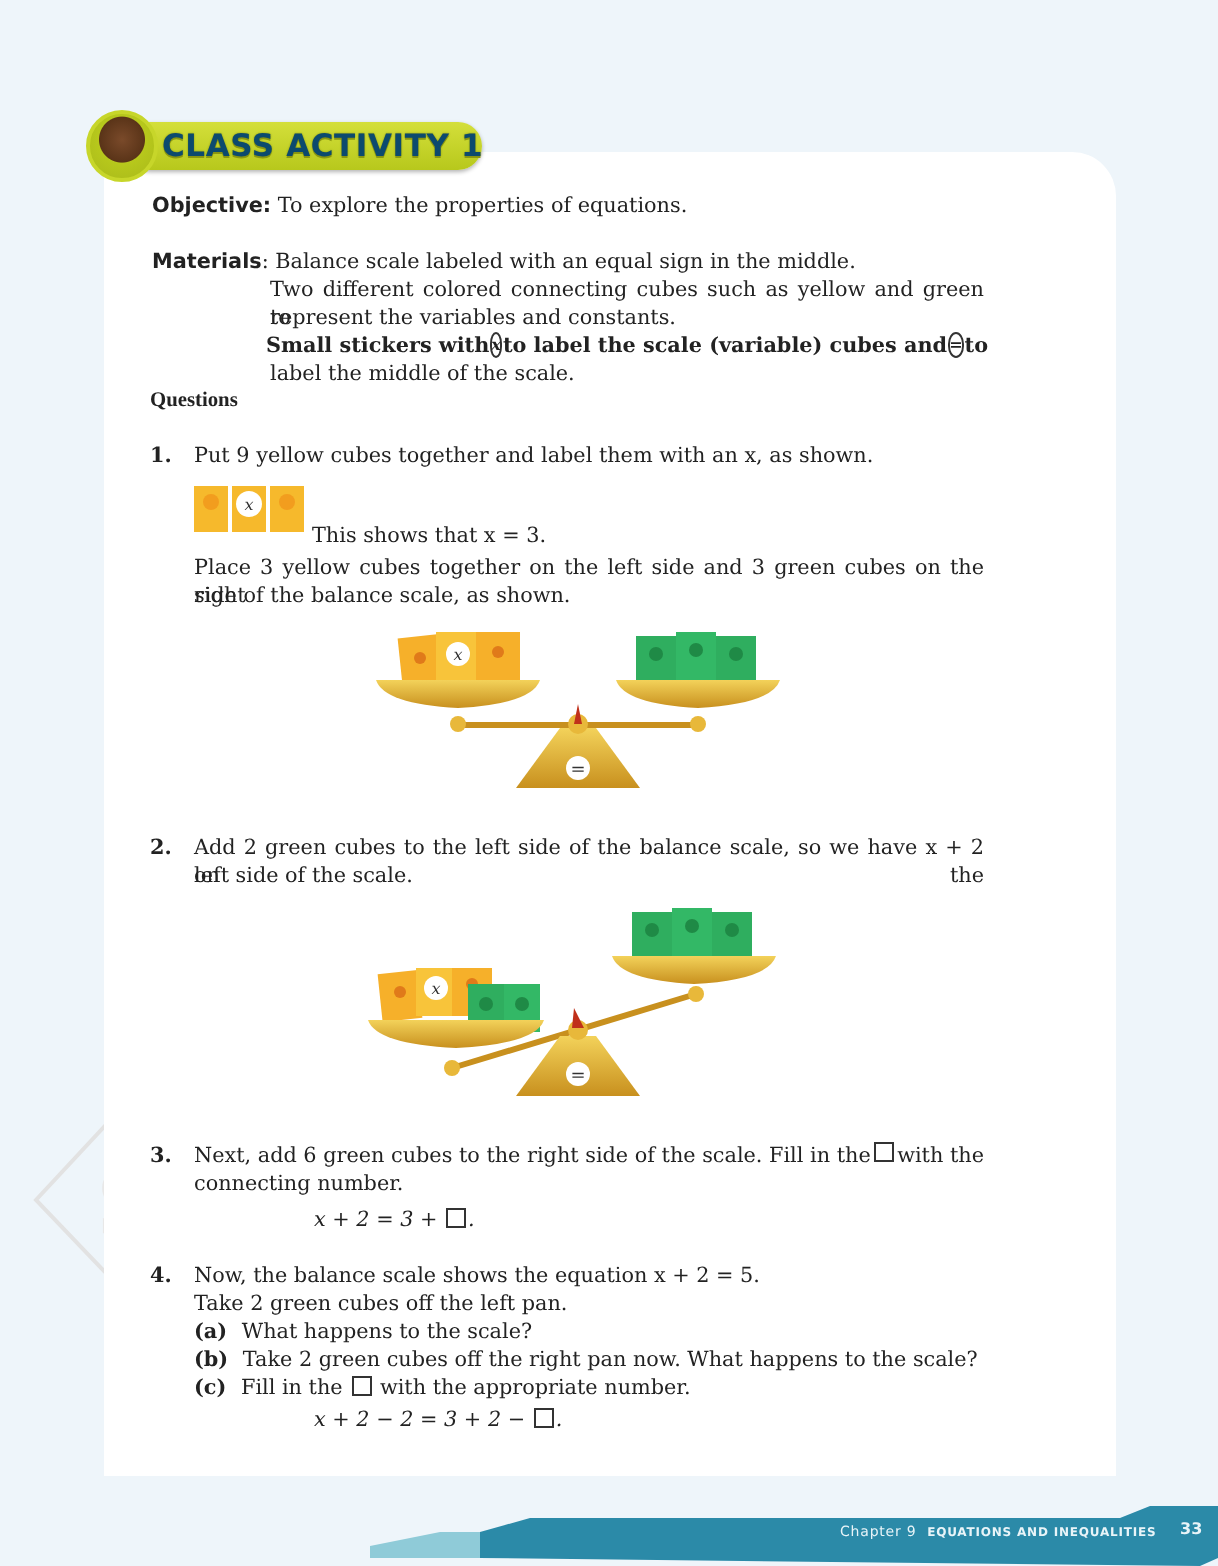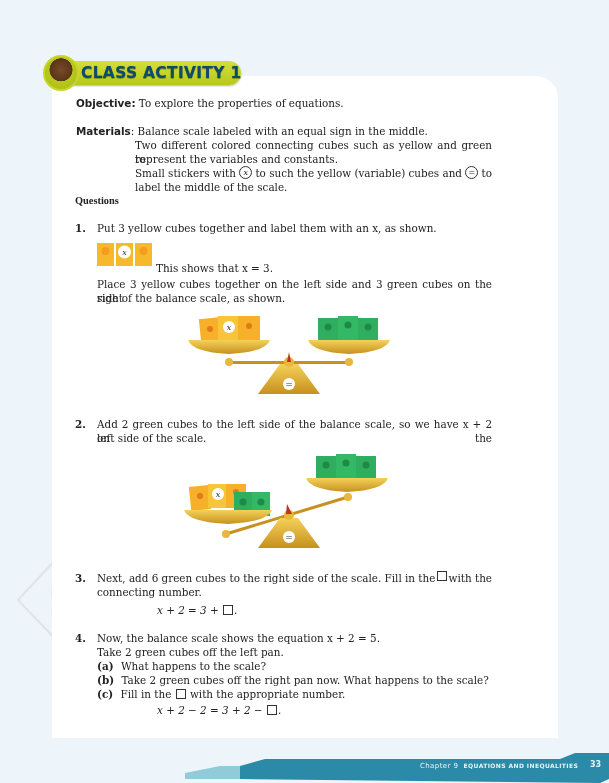--- a/index.html
+++ b/index.html
@@ -40,33 +40,33 @@
 <div class="t" style="left:76px;top:96px;">
   <span class="b">Objective:</span>
   <span>To explore the properties of equations.</span>
 </div>
 
 <div class="t" style="left:76px;top:124px;">
   <span class="b">Materials</span><span>: Balance scale labeled with an equal sign in the middle.</span>
 </div>
 <div class="t just" style="left:135px;top:138px;width:357px;">Two different colored connecting cubes such as yellow and green to</div>
 <div class="t" style="left:135px;top:152px;">represent the variables and constants.</div>
-<div class="t" style="left:135px;top:166px;width:357px;display:flex;justify-content:space-between;">
+<div class="t" style="left:135px;top:166px;width:357px;display:flex;justify-content:center;font-weight:bold;">
   <span>Small stickers with</span>
   <span class="circ">x</span>
-  <span>to such the yellow (variable) cubes and</span>
+  <span>to label the scale (variable) cubes and</span>
   <span class="circ" style="font-style:normal;">=</span>
   <span>to</span>
 </div>
 <div class="t" style="left:135px;top:180px;">label the middle of the scale.</div>
 
 <div class="t b" style="left:75px;top:194px;font-family:Liberation Serif, serif;">Questions</div>
 
 <div class="num" style="left:75px;top:221px;">1.</div>
-<div class="t" style="left:97px;top:221px;">Put 3 yellow cubes together and label them with an x, as shown.</div>
+<div class="t" style="left:97px;top:221px;">Put 9 yellow cubes together and label them with an x, as shown.</div>
 
 <svg style="position:absolute;left:97px;top:243px;" width="55" height="23">
   <rect x="0" y="0" width="17" height="23" fill="#f6b92c"></rect>
   <rect x="19" y="0" width="17" height="23" fill="#f6b92c"></rect>
   <rect x="38" y="0" width="17" height="23" fill="#f6b92c"></rect>
   <circle cx="8.5" cy="8" r="4" fill="#f29d1e"></circle>
   <circle cx="46.5" cy="8" r="4" fill="#f29d1e"></circle>
   <circle cx="27.5" cy="9" r="6.5" fill="#fff"></circle>
   <text x="27.5" y="12" text-anchor="middle" font-size="8" font-style="italic" fill="#333" font-family="DejaVu Serif, serif">x</text>
 </svg>

